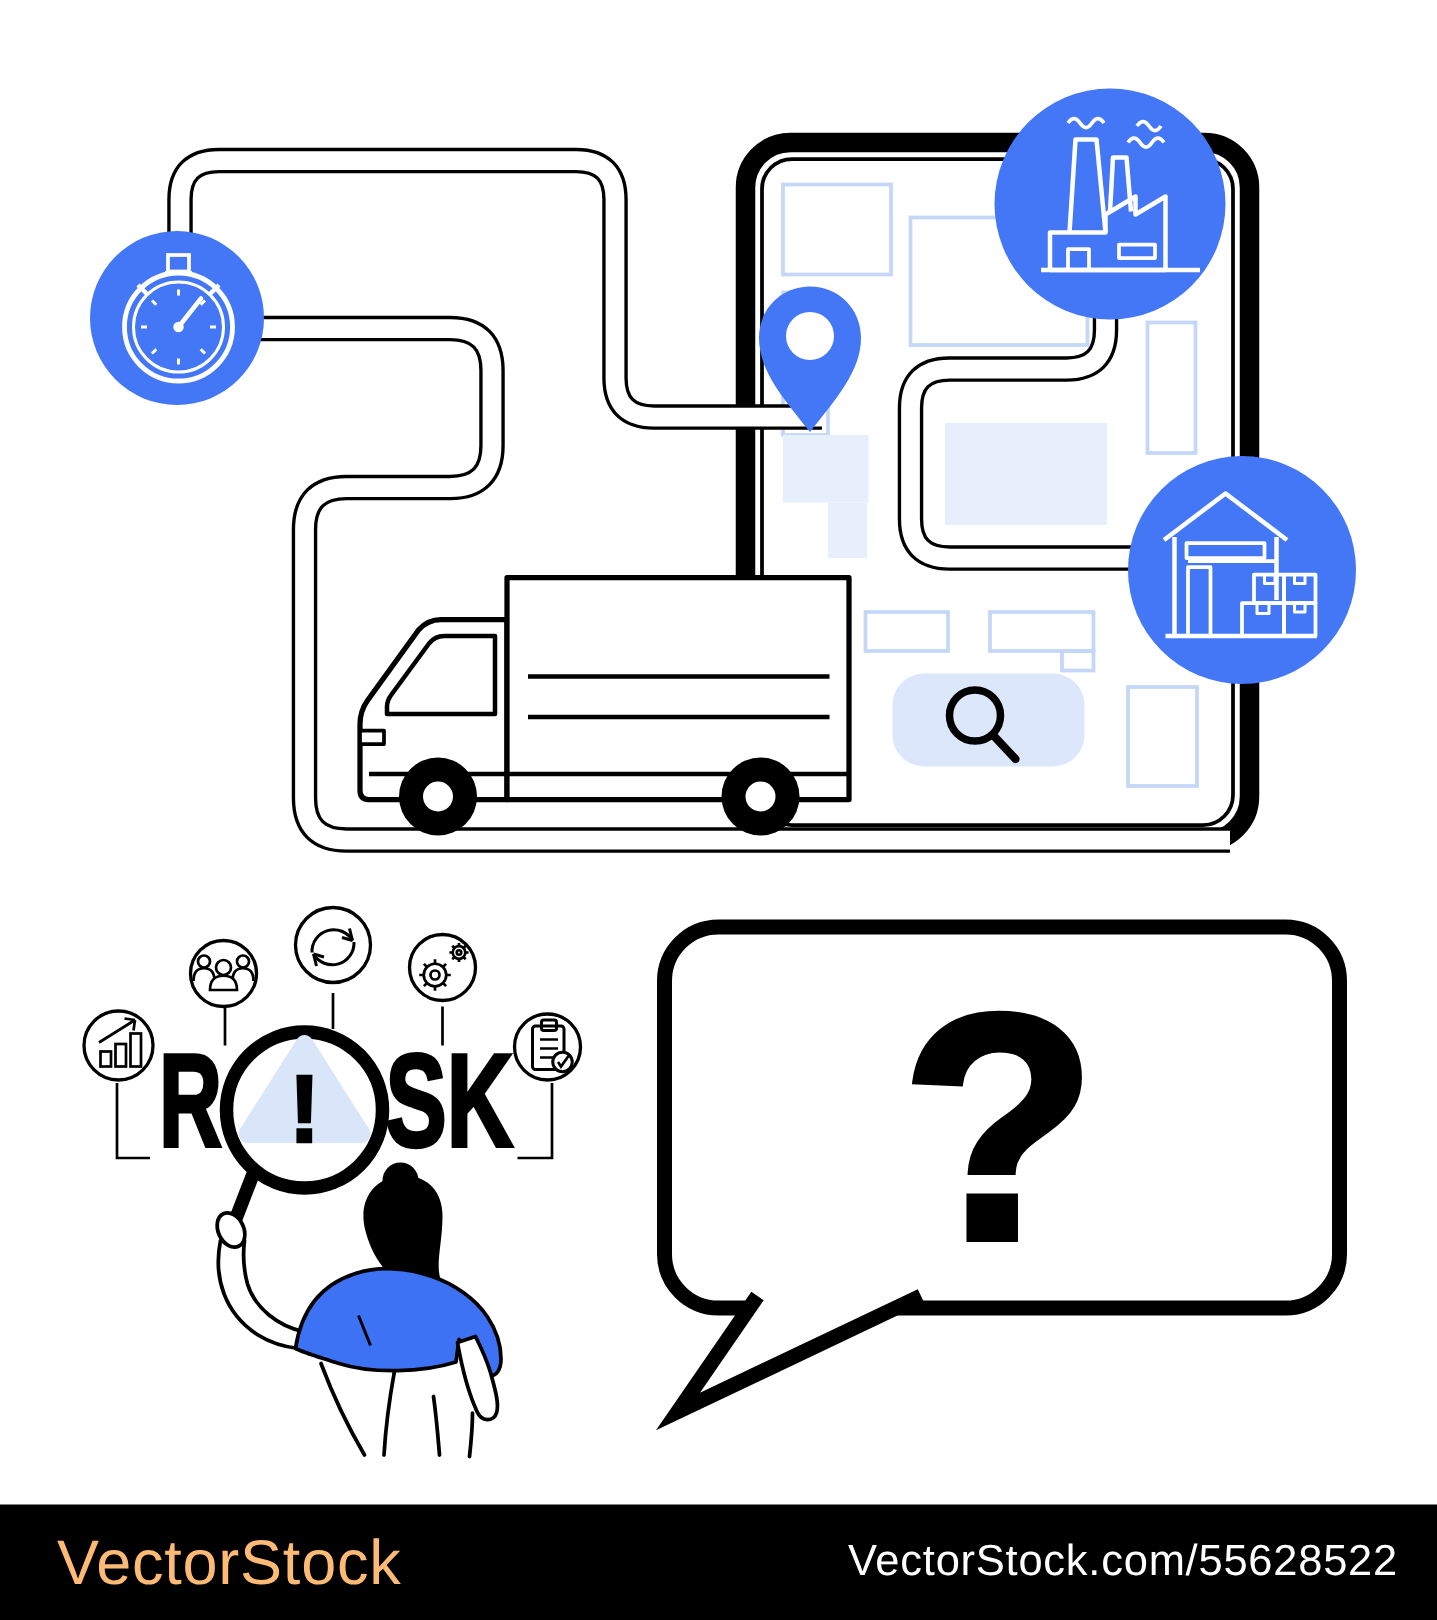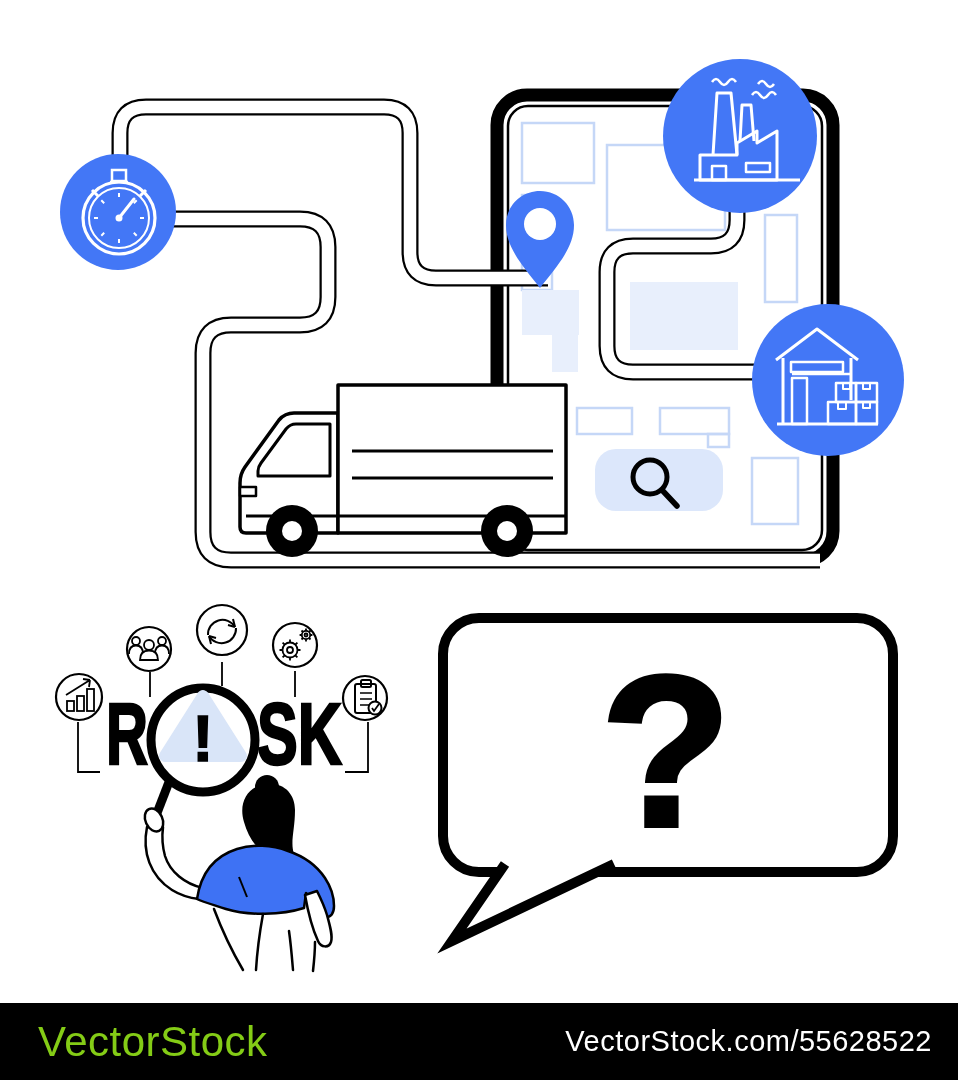--- a/index.html
+++ b/index.html
@@ -2,21 +2,21 @@
 <html><head>
 <meta charset="utf-8">
 <style>
   html,body{margin:0;padding:0;background:#ffffff;}
   #stage{position:relative;width:958px;height:1080px;background:#ffffff;overflow:hidden;
          font-family:"Liberation Sans","DejaVu Sans",sans-serif;}
   #artwork{position:absolute;left:0;top:0;}
   #footer-bar{position:absolute;left:0;top:1003px;width:958px;height:77px;background:#000000;
               display:flex;align-items:center;justify-content:space-between;
               padding:0 26px 0 38px;box-sizing:border-box;}
-  #footer-bar .brand{color:#84cc16;font-size:42px;font-weight:400;letter-spacing:0.5px;}
+  #footer-bar .brand{color:#fdba74;font-size:42px;font-weight:400;letter-spacing:0.5px;}
   #footer-bar .url{color:#ffffff;font-size:29px;font-weight:400;letter-spacing:0.5px;}
   svg text{font-family:"Liberation Sans","DejaVu Sans",sans-serif;}
 </style>
 </head>
 <body>
 
 <div id="stage">
 
 <svg id="artwork" width="958" height="1003" viewBox="0 0 958 1003" xmlns="http://www.w3.org/2000/svg">
 

